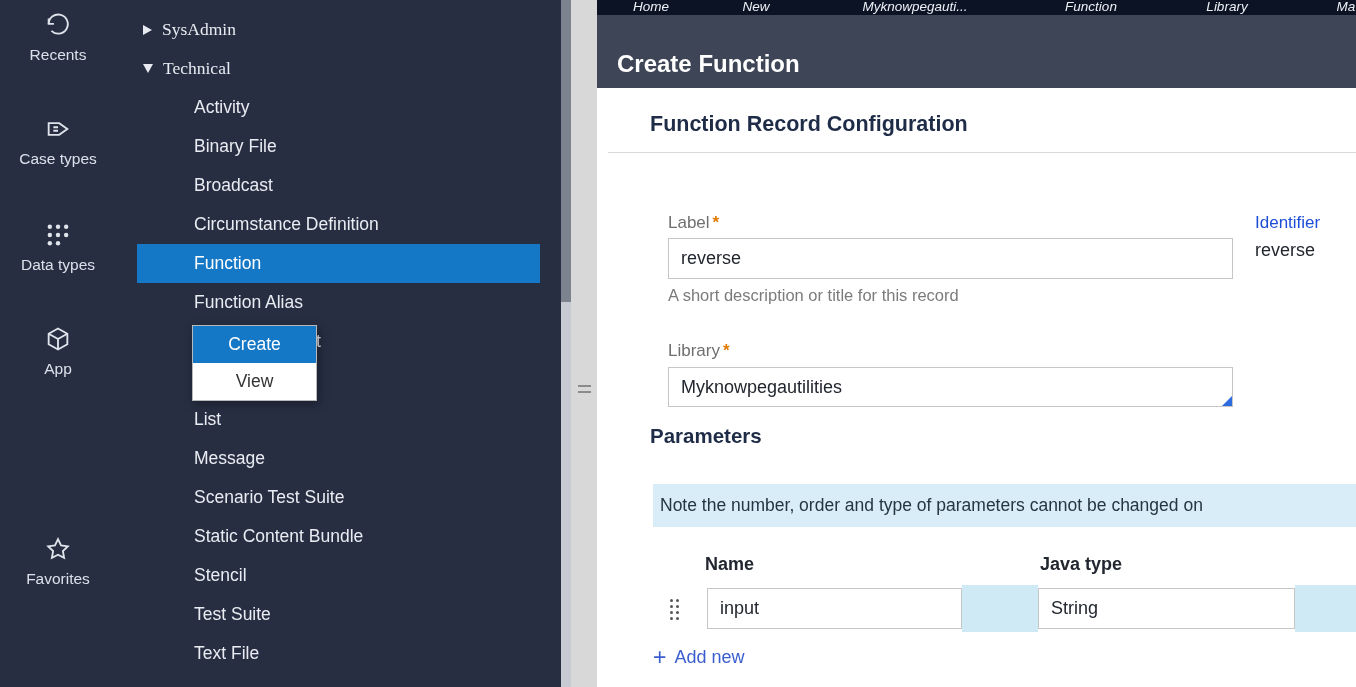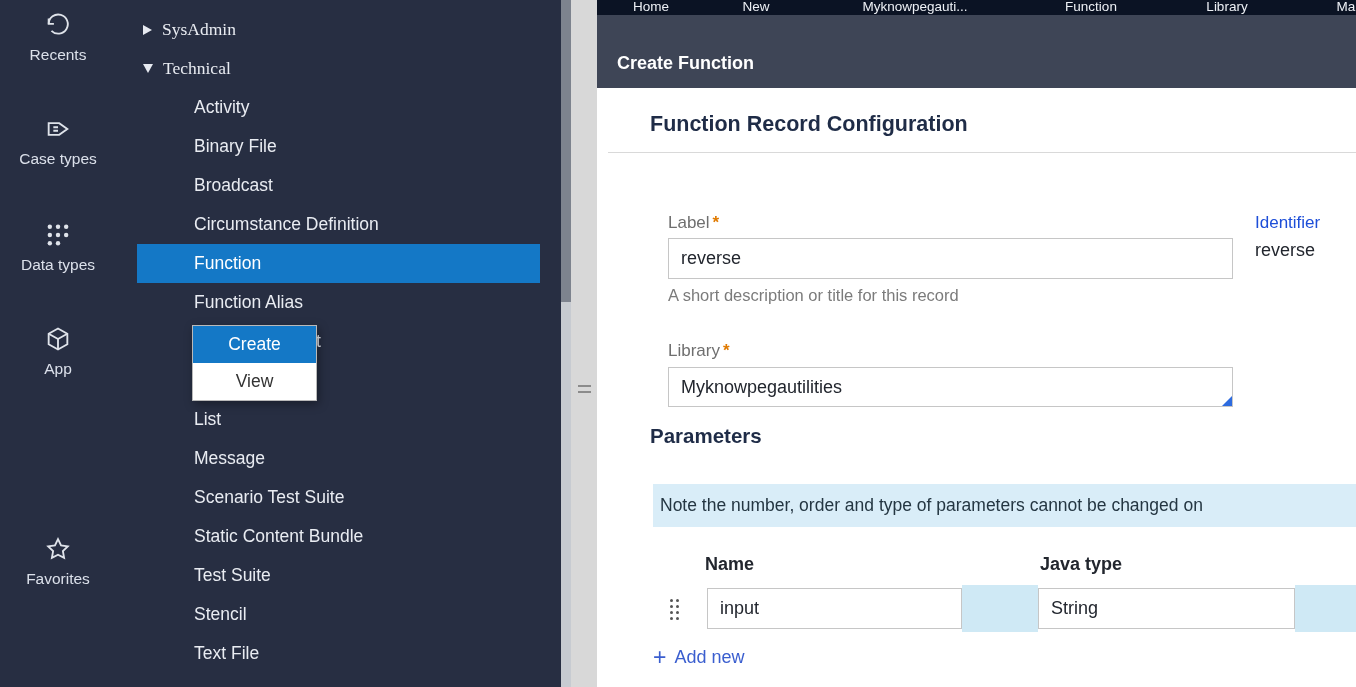--- a/index.html
+++ b/index.html
@@ -33,24 +33,24 @@
   .vscroll { position:absolute; left:561px; top:0; width:10px; height:687px; background:#c7cbd1; }
   .vthumb { position:absolute; left:0; top:0; width:10px; height:302px; background:#7d838e; }
   .gutter { position:absolute; left:571px; top:0; width:26px; height:687px; background:#d8d8d8; }
   .gutter-handle { position:absolute; left:7px; top:385px; width:13px; height:8px;
                    border-top:2px solid #8b8b8b; border-bottom:2px solid #8b8b8b; }
 
   
   .main { position:absolute; left:597px; top:0; width:759px; height:687px; background:#fff; }
   .tabs { position:absolute; left:0; top:0; width:759px; height:15px; background:#0b1324; overflow:hidden; }
   .tab { position:absolute; top:0; height:15px; line-height:14px; color:#edf0f5; font-size:13.5px;
-         transform:translateX(-50%); white-space:nowrap; cursor:pointer; }
+         transform:translateX(-50%); white-space:nowrap; cursor:pointer;font-style:italic; }
   .title-bar { position:absolute; left:0; top:15px; width:759px; height:73px; background:#3e4556;
                display:flex; align-items:center; padding-left:20px; }
-  .title-bar h1 { color:#fff; font-size:18px; font-weight:700;margin-top:24px; }
+  .title-bar h1 { color:#fff; font-size:24px; font-weight:700;margin-top:24px; }
 
   .content { position:absolute; left:0; top:88px; width:759px; height:599px; background:#fff; }
   .sec-title { position:absolute; left:53px; top:24px; font-size:21.5px; font-weight:700; color:#1f2c47; }
   .rule { position:absolute; left:11px; right:0; top:64px; border-top:1px solid #d9d9d9; }
 
   .fld-label { position:absolute; font-size:17px; color:#6f6f6f; }
   .req { color:#e07a00; font-weight:700; padding-left:3px; }
   .inp-wrap { position:absolute; }
   .inp-wrap input { width:100%; height:100%; border:1px solid #c6c6c6; font-size:18px; color:#22262e;
                     padding:0 12px; font-family:"Liberation Sans", sans-serif; background:#fff; }
@@ -175,24 +175,24 @@
     <div class="trow l2">
         <span>Message</span>
       </div>
     <div class="trow l2">
         <span>Scenario Test Suite</span>
       </div>
     <div class="trow l2">
         <span>Static Content Bundle</span>
       </div>
     <div class="trow l2">
+        <span>Stencil</span>
+      </div>
+    <div class="trow l2">
         <span>Test Suite</span>
-      </div>
-    <div class="trow l2">
-        <span>Stencil</span>
       </div>
     <div class="trow l2">
         <span>Text File</span>
       </div>
 
     <div class="ctx">
       <div class="ctx-item active">
           <span>Create</span>
         </div>
       <div class="ctx-item">

